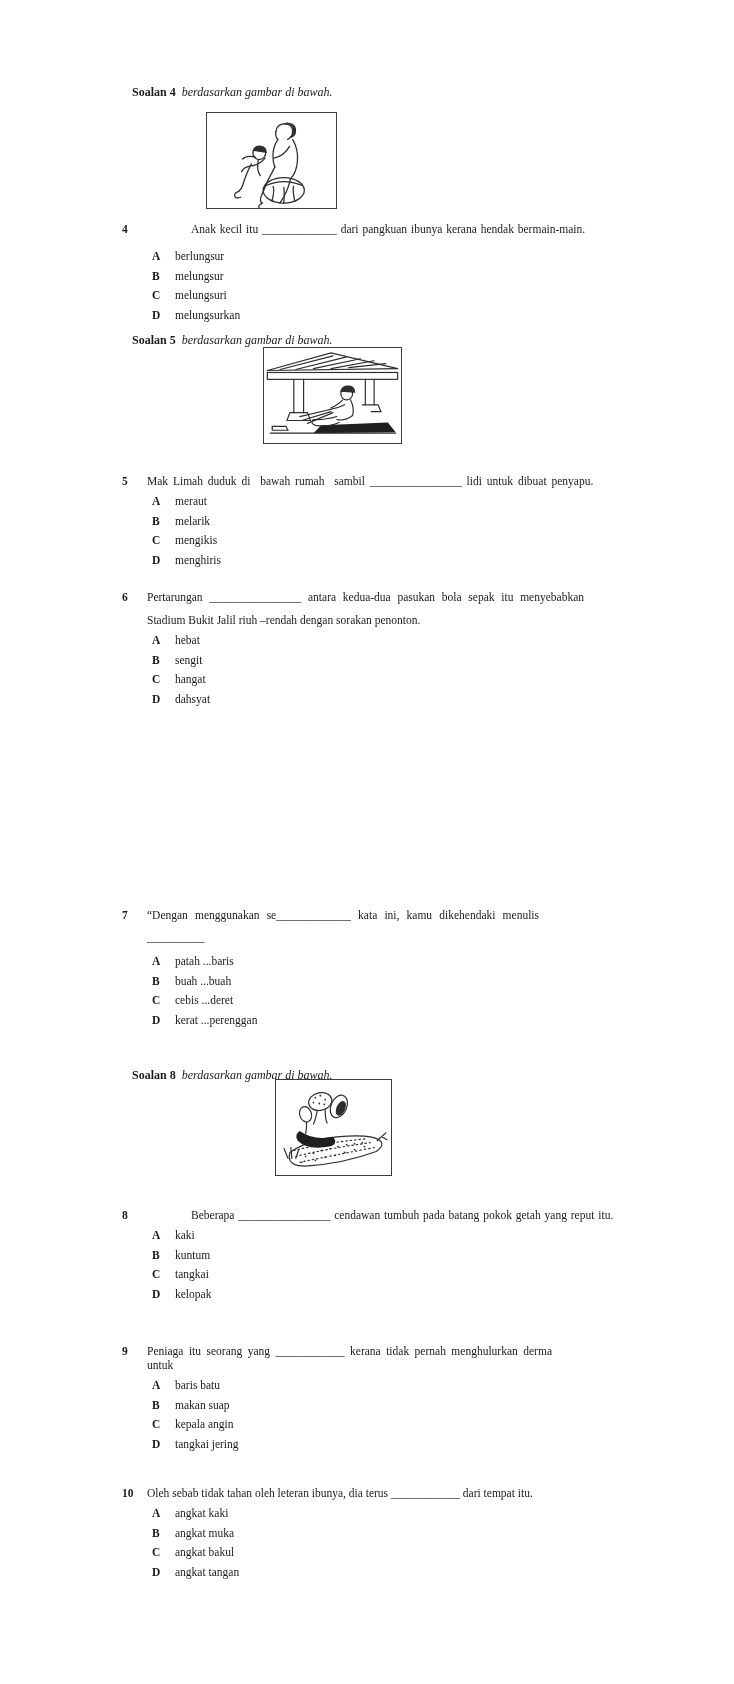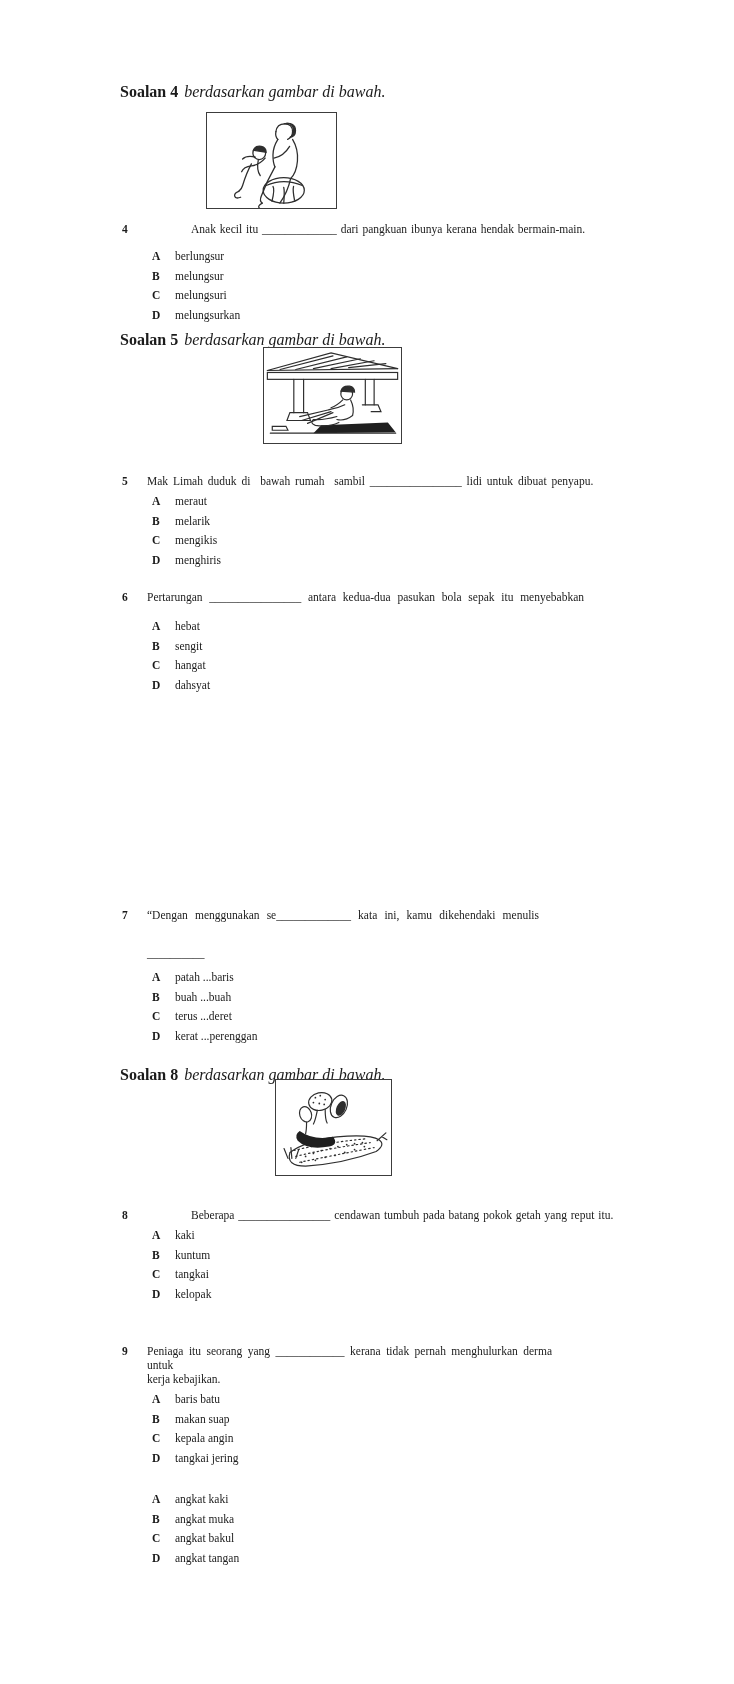--- a/index.html
+++ b/index.html
@@ -2,40 +2,40 @@
 <html><head>
 <meta charset="utf-8">
 <style>
   html,body{margin:0;padding:0;background:#ffffff;}
   .page{
     position:relative;width:734px;height:1684px;background:#ffffff;
     font-family:"Liberation Serif","DejaVu Serif",serif;color:#1b1b1b;
     overflow:hidden;
   }
   
-  .hdr{position:absolute;left:120px;font-size:16px;line-height:14px;white-space:nowrap;}
+  .hdr{position:absolute;left:132px;font-size:12px;line-height:14px;white-space:nowrap;}
   .hlabel{font-weight:bold;}
   .hcaption{font-style:italic;margin-left:6px;}
   
   .fig{position:absolute;border:1.5px solid #3c3c3c;background:#fff;box-sizing:border-box;}
   .fig svg{width:100%;height:100%;display:block;}
   
   .question{position:absolute;left:122px;font-size:11.5px;line-height:14px;}
   .qrow{display:flex;align-items:flex-start;}
   .qnum{width:25px;font-weight:bold;flex:none;}
   .stem{max-width:540px;}
   .stem-line{line-height:14px;}
   .jl{text-align:justify;text-align-last:justify;font-family:Liberation Serif, serif;}
   .w437{width:437px;}
   .w405{width:405px;}
   .w392{width:392px;}
   .mb4{margin-bottom:4px;}
   .mb6{}
   .mb9{margin-bottom:9px;}
-  .mb12{margin-bottom:24px;}
+  .mb12{margin-bottom:8px;}
   .ind5{padding-left:5px;}
   .ws1{word-spacing:1px;margin-left:44px;}
   .ws2{word-spacing:2px;}
   .opts{margin:6px 0 0 30px;}
   .opts.big-gap{margin-top:13px;}
   .opt{display:flex;margin-bottom:5.5px;line-height:14px;}
   .opt.extra{margin-top:5px;}
   .letter{width:23px;font-weight:bold;flex:none;}
   
   #hdr4{top:85px;}   #fig4{top:112px;left:206px;width:131px;height:97px;}
@@ -164,20 +164,21 @@
           <span>menghiris</span>
         </div>
     </div>
   </div>
 
   <div class="question" id="q6">
     <div class="qrow">
       <span class="qnum">6</span>
       <div class="stem">
         <div class="stem-line jl w437 mb9">Pertarungan ________________ antara kedua-dua pasukan bola sepak itu menyebabkan</div>
+        <div class="stem-line">Stadium Bukit Jalil riuh –rendah dengan sorakan penonton.</div>
       </div>
     </div>
     <div class="opts">
       <div class="opt">
           <span class="letter">A</span>
           <span>hebat</span>
         </div>
       <div class="opt">
           <span class="letter">B</span>
           <span>sengit</span>
@@ -205,21 +206,21 @@
       <div class="opt">
           <span class="letter">A</span>
           <span>patah ...baris</span>
         </div>
       <div class="opt">
           <span class="letter">B</span>
           <span>buah ...buah</span>
         </div>
       <div class="opt">
           <span class="letter">C</span>
-          <span>terus ...deret</span>
+          <span>cebis ...deret</span>
         </div>
       <div class="opt">
           <span class="letter">D</span>
           <span>kerat ...perenggan</span>
         </div>
     </div>
   </div>
 
   <div class="hdr" id="hdr8">
     <span class="hlabel">Soalan 8</span><span class="hcaption">berdasarkan gambar di bawah.</span>
@@ -292,21 +293,20 @@
           <span>kelopak</span>
         </div>
     </div>
   </div>
 
   <div class="question" id="q9">
     <div class="qrow">
       <span class="qnum">9</span>
       <div class="stem">
         <div class="stem-line jl w405 mb6">Peniaga itu seorang yang ____________ kerana tidak pernah menghulurkan derma untuk</div>
-        <div class="stem-line">kerja kebajikan.</div>
       </div>
     </div>
     <div class="opts">
       <div class="opt">
           <span class="letter">A</span>
           <span>baris batu</span>
         </div>
       <div class="opt">
           <span class="letter">B</span>
           <span>makan suap</span>
@@ -316,20 +316,26 @@
           <span>kepala angin</span>
         </div>
       <div class="opt">
           <span class="letter">D</span>
           <span>tangkai jering</span>
         </div>
     </div>
   </div>
 
   <div class="question" id="q10">
+    <div class="qrow">
+      <span class="qnum">10</span>
+      <div class="stem">
+        <div class="stem-line">Oleh sebab tidak tahan oleh leteran ibunya, dia terus ____________ dari tempat itu.</div>
+      </div>
+    </div>
     <div class="opts">
       <div class="opt">
           <span class="letter">A</span>
           <span>angkat kaki</span>
         </div>
       <div class="opt">
           <span class="letter">B</span>
           <span>angkat muka</span>
         </div>
       <div class="opt">

